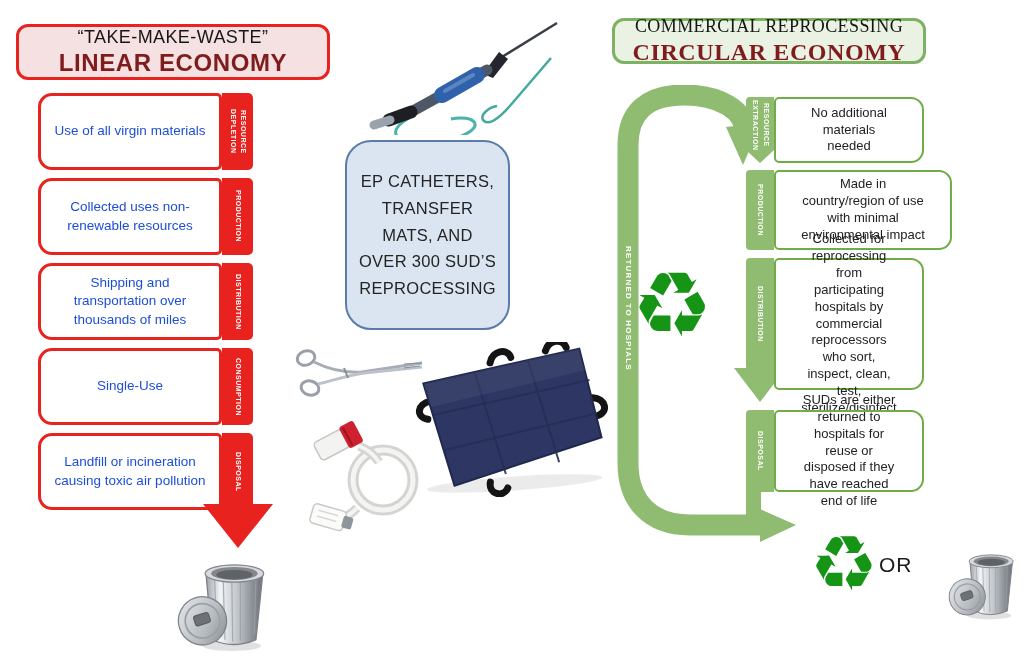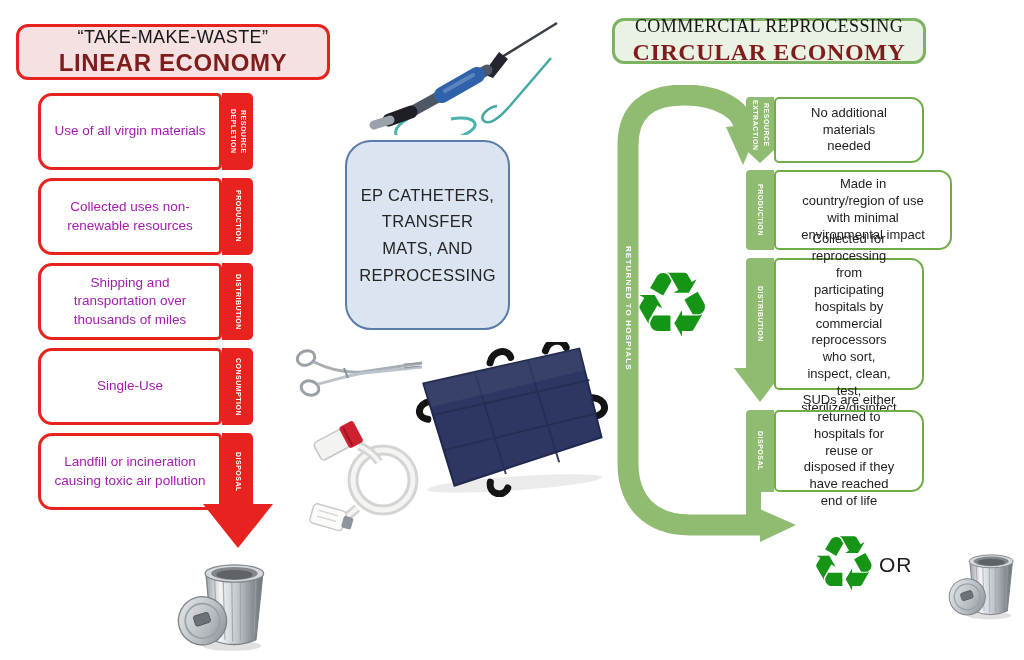--- a/index.html
+++ b/index.html
@@ -14,21 +14,21 @@
     text-align:center;border-radius:12px;line-height:1.25;}
   .title-left{left:16px;top:24px;width:314px;height:56px;background:#f5e0e2;border:3.5px solid #e8231f;}
   .title-right{left:612px;top:18px;width:314px;height:46px;background:#e9f2e3;border:3px solid #7db263;font-family:Liberation Serif, serif;}
   .title-line1{font-size:18px;letter-spacing:.4px;color:#161616;}
   .title-line2{font-size:24px;font-weight:bold;letter-spacing:.6px;color:#7f1d1d;}
 
   
   .stage-row-left .box{
     background:#fff;border:3px solid #e8231f;border-radius:14px 5px 5px 14px;
     display:flex;align-items:center;justify-content:center;text-align:center;
-    font-size:13.5px;line-height:1.35;padding:8px 10px;color:#a21caf;
+    font-size:13.5px;line-height:1.35;padding:8px 10px;color:#1d4ed8;
   }
   .tag-red{
     background:#e8231f;color:#fff;border-radius:0 5px 5px 0;
     writing-mode:vertical-rl;display:flex;align-items:center;justify-content:center;
     font-size:7px;font-weight:bold;letter-spacing:.5px;text-align:center;line-height:1.5;
     padding:3px 0;
   }
   .red-arrowhead{
     left:203px;top:504px;width:0;height:0;
     border-left:35px solid transparent;border-right:35px solid transparent;
@@ -158,20 +158,21 @@
     <line x1="97" y1="87" x2="132" y2="67" stroke="#2f62ab" stroke-width="16" stroke-linecap="round"></line>
     <line x1="100" y1="83" x2="128" y2="67" stroke="#6f94c9" stroke-width="4" stroke-linecap="round" opacity="0.7"></line>
     <line x1="44" y1="112" x2="66" y2="104" stroke="#1d1f24" stroke-width="13" stroke-linecap="round"></line>
     <line x1="29" y1="117" x2="45" y2="112" stroke="#9aa2ab" stroke-width="9" stroke-linecap="round"></line>
   </svg>
 
   <div class="abs callout">
     <div>EP CATHETERS,</div>
     <div>TRANSFER</div>
     <div>MATS, AND</div>
+    <div>OVER 300 SUD’S</div>
     <div>REPROCESSING</div>
   </div>
 
   <svg class="abs" style="left:292px;top:342px;" width="135" height="62" viewBox="0 0 135 62">
     <ellipse cx="14" cy="16" rx="9" ry="7" fill="none" stroke="#9aa0a8" stroke-width="3" transform="rotate(-20 14 16)"></ellipse>
     <ellipse cx="18" cy="46" rx="9" ry="7" fill="none" stroke="#9aa0a8" stroke-width="3" transform="rotate(15 18 46)"></ellipse>
     <path d="M22,20 C36,27 52,31 70,30 L130,21" stroke="#a7adb5" stroke-width="3" fill="none"></path>
     <path d="M26,42 C42,38 58,33 72,31 L130,25" stroke="#bcc2ca" stroke-width="3" fill="none"></path>
     <line x1="52" y1="26" x2="56" y2="36" stroke="#888e96" stroke-width="2"></line>
     <path d="M112,22 L130,21 M112,26 L128,24" stroke="#8d939b" stroke-width="1.2"></path>

